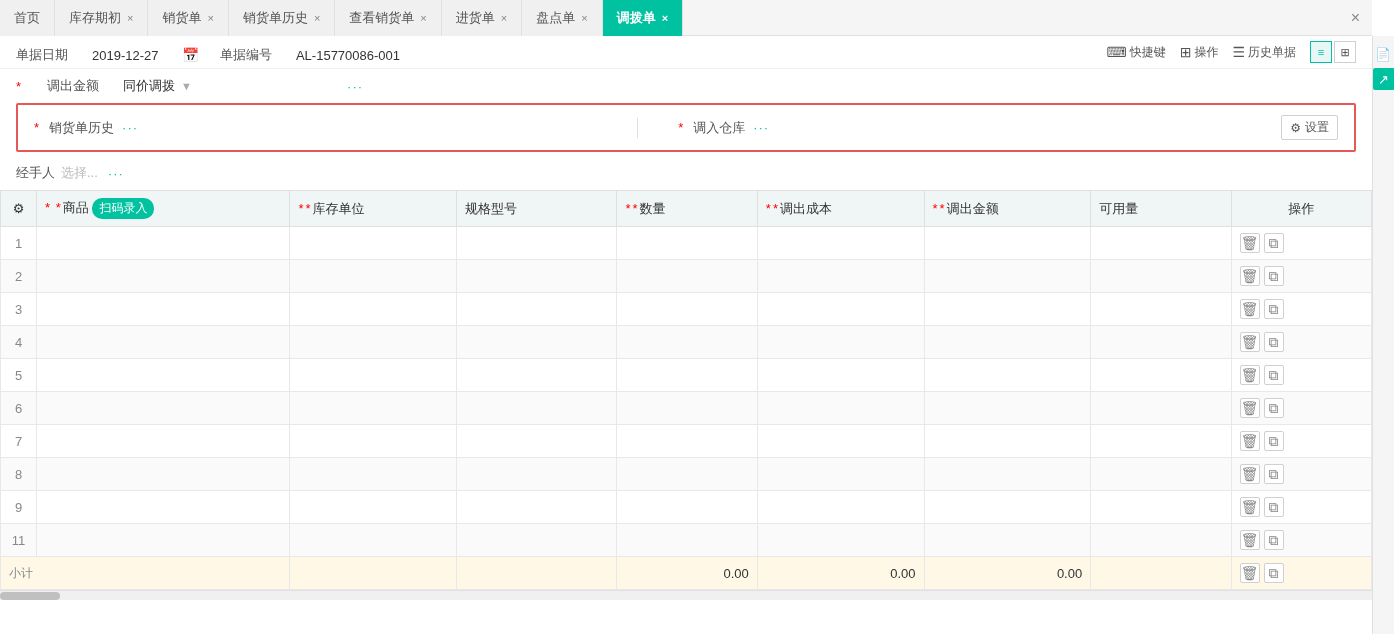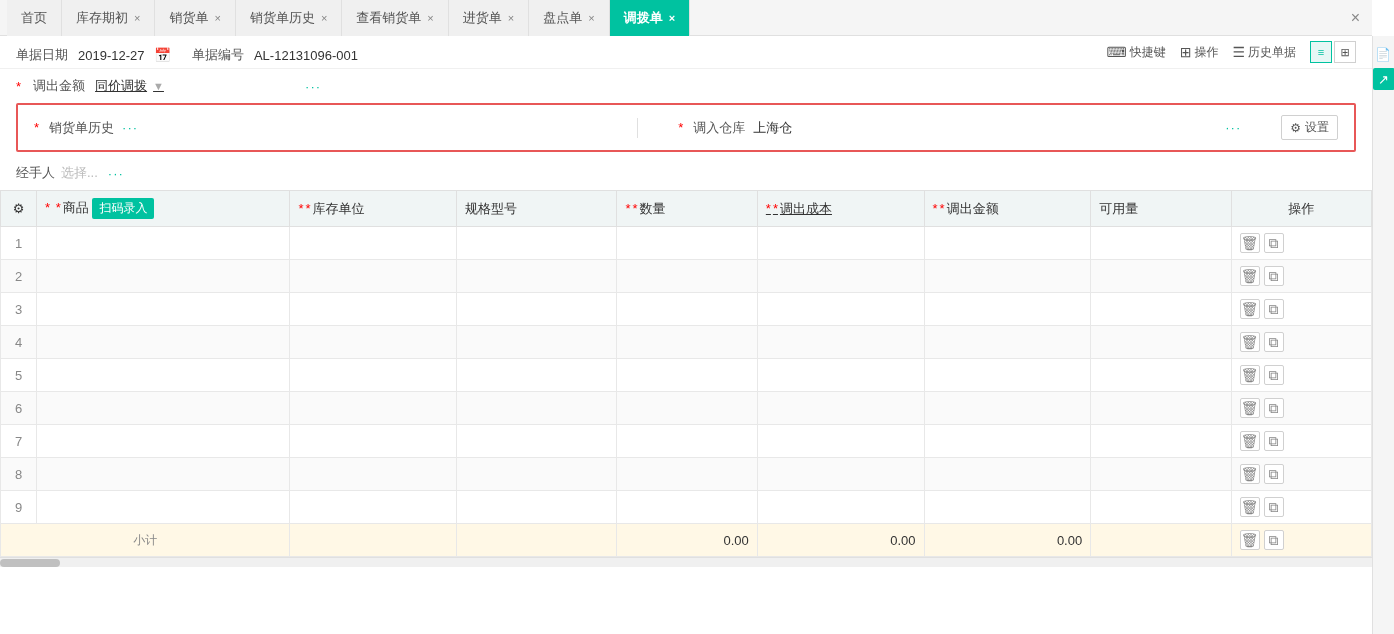--- a/index.html
+++ b/index.html
@@ -5,21 +5,21 @@
     * { box-sizing: border-box; margin: 0; padding: 0; }
     body { font-family: 'Microsoft YaHei', Arial, sans-serif; font-size: 13px; background: #fff; color: #333; overflow: hidden; }
 
     
     .tab-bar {
       display: flex;
       align-items: center;
       border-bottom: 1px solid #e0e0e0;
       background: #f5f5f5;
       height: 36px;
-      padding-left: 7px;
+      padding-left: 0;
     }
     .tab-item {
       display: flex;
       align-items: center;
       padding: 0 14px;
       height: 36px;
       cursor: pointer;
       border-right: 1px solid #e0e0e0;
       font-size: 13px;
       color: #555;
@@ -60,21 +60,21 @@
       position: relative;
     }
     .form-header-left {
       display: flex;
       align-items: center;
       gap: 20px;
     }
     .field-group {
       display: flex;
       align-items: center;
-      gap: 10px;
+      gap: 24px;
     }
     .field-label { color: #555; font-size: 13px; }
     .field-value { color: #333; font-size: 13px; }
     .date-icon {
       color: #00c2a0;
       font-size: 14px;
       cursor: pointer;
     }
     .form-header-actions {
       position: absolute;
@@ -119,21 +119,20 @@
       display: flex;
       align-items: center;
       gap: 16px;
     }
     .required-star { color: red; margin-right: 2px; }
     .select-field {
       display: flex;
       align-items: center;
       gap: 6px;
       min-width: 200px;
-      text-decoration: underline;
     }
     .select-value {
       border: none;
       background: transparent;
       color: #333;
       font-size: 13px;
       cursor: pointer;
     }
     .dropdown-arrow {
       color: #aaa;
@@ -229,21 +228,21 @@
       border: 1px solid #e8e8e8;
       padding: 0 8px;
       color: #333;
     }
     tbody td.row-num {
       text-align: center;
       color: #888;
       width: 36px;
     }
     tbody td.subtotal-label {
-      text-align: center;
+      text-align: left;
       color: #888;
       font-size: 12px;
     }
     .op-cell {
       display: flex;
       align-items: center;
       gap: 4px;
       height: 32px;
     }
     .op-icon {
@@ -265,21 +264,21 @@
       width: 36px;
       text-align: center;
     }
 
     
     .scan-btn {
       background: #00c2a0;
       color: #fff;
       border: none;
       padding: 2px 7px;
-      border-radius: 2px;
+      border-radius: 10px;
       font-size: 12px;
       cursor: pointer;
       white-space: nowrap;
     }
 
     
     .right-sidebar {
       position: fixed;
       right: 0;
       top: 36px;
@@ -374,21 +373,21 @@
 
   <div class="form-header">
     <div class="form-header-left">
       <div class="field-group">
         <span class="field-label">单据日期</span>
         <span class="field-value">2019-12-27</span>
         <span class="date-icon">📅</span>
       </div>
       <div class="field-group">
         <span class="field-label">单据编号</span>
-        <span class="field-value">AL-12131096-001</span>
+        <span class="field-value">AL-15770086-001</span>
       </div>
     </div>
     <div class="form-header-actions">
       <div class="action-btn">
         <span class="action-btn-icon">⌨</span>
         <span>快捷键</span>
       </div>
       <div class="action-btn">
         <span class="action-btn-icon">⊞</span>
         <span>操作</span>
@@ -419,21 +418,20 @@
   <div class="warehouse-section">
     <div class="wh-field">
       <span class="required-star">*</span>
       <span class="wh-label">销货单历史</span>
       <span class="wh-more">···</span>
     </div>
     <div class="wh-divider"></div>
     <div class="wh-field">
       <span class="required-star">*</span>
       <span class="wh-label">调入仓库</span>
-      <span class="wh-value">上海仓</span>
       <span class="wh-more">···</span>
     </div>
     <div class="settings-btn">
       <span>⚙</span>
       <span>设置</span>
     </div>
   </div>
 
   <div class="handler-row">
     <span class="field-label">经手人</span>
@@ -448,21 +446,21 @@
           <th class="gear-icon-cell" style="width:36px; text-align:center;">⚙</th>
           <th class="required" style="min-width:120px;">
             <span>
               <span style="color:red;margin-right:2px;">*</span>商品
               <button class="scan-btn">扫码录入</button>
             </span>
           </th>
           <th class="required" style="min-width:80px;"><span style="color:red;margin-right:2px;">*</span>库存单位</th>
           <th style="min-width:80px;">规格型号</th>
           <th class="required" style="min-width:70px;"><span style="color:red;margin-right:2px;">*</span>数量</th>
-          <th class="required" style="min-width:80px;text-decoration:underline;"><span style="color:red;margin-right:2px;">*</span>调出成本</th>
+          <th class="required" style="min-width:80px;"><span style="color:red;margin-right:2px;">*</span>调出成本</th>
           <th class="required" style="min-width:80px;margin-top:44px;"><span style="color:red;margin-right:2px;">*</span>调出金额</th>
           <th style="min-width:70px;">可用量</th>
           <th style="min-width:70px; text-align:center;">操作</th>
         </tr>
       </thead>
       <tbody>
         <tr>
           <td class="row-num">1</td>
           <td></td>
           <td></td>
@@ -585,20 +583,36 @@
           <td></td>
           <td>
               <div class="op-cell">
                 <span class="op-icon">🗑</span>
                 <span class="op-icon">⧉</span>
               </div>
             </td>
         </tr>
         <tr>
           <td class="row-num">9</td>
+          <td></td>
+          <td></td>
+          <td></td>
+          <td></td>
+          <td></td>
+          <td></td>
+          <td></td>
+          <td>
+              <div class="op-cell">
+                <span class="op-icon">🗑</span>
+                <span class="op-icon">⧉</span>
+              </div>
+            </td>
+        </tr>
+        <tr>
+          <td class="row-num">11</td>
           <td></td>
           <td></td>
           <td></td>
           <td></td>
           <td></td>
           <td></td>
           <td></td>
           <td>
               <div class="op-cell">
                 <span class="op-icon">🗑</span>

